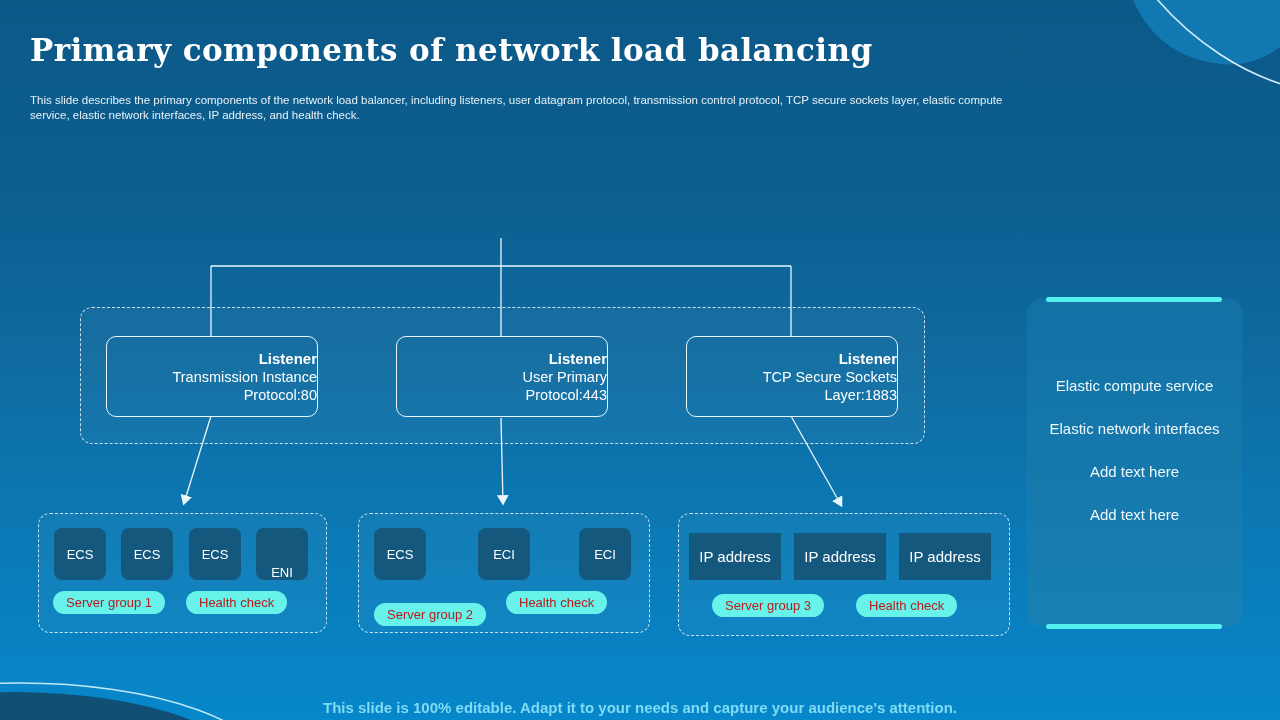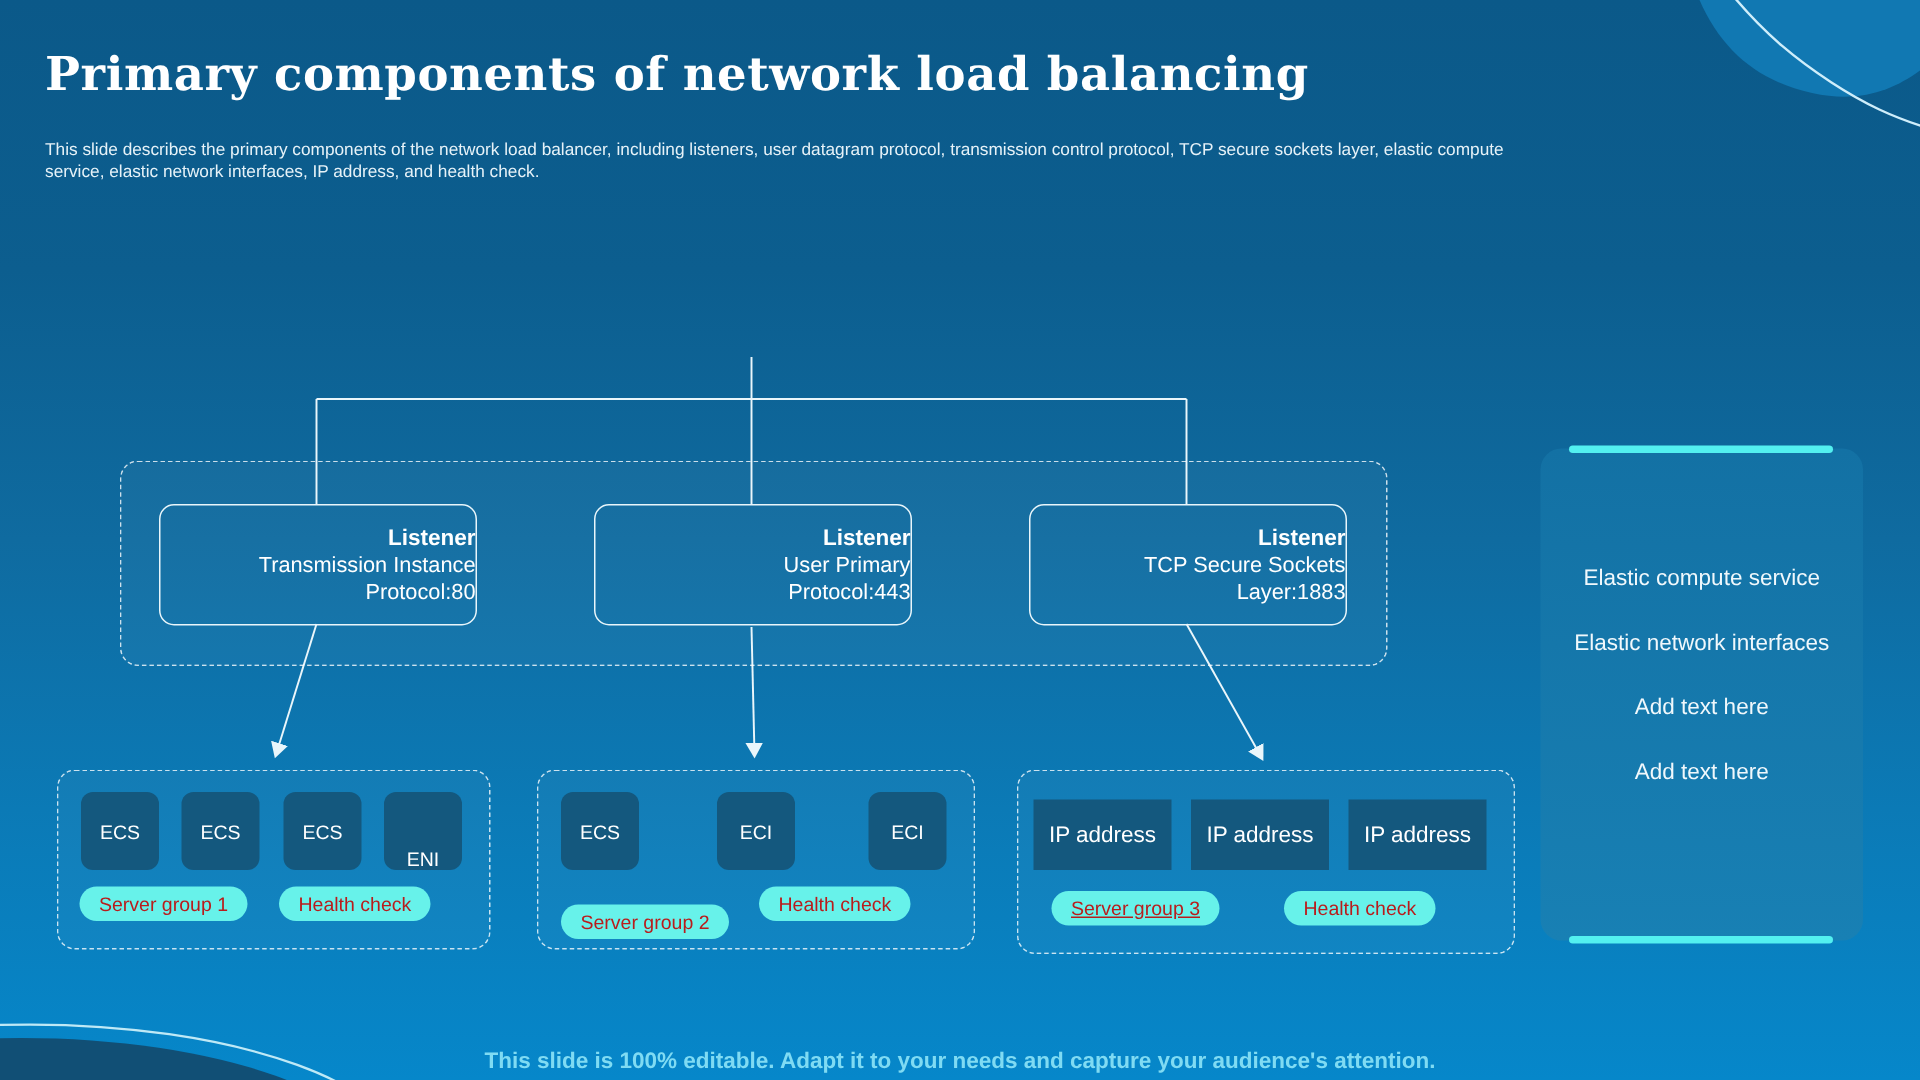--- a/index.html
+++ b/index.html
@@ -176,21 +176,21 @@
   <div class="abs group" style="left:678px;top:513px;width:330px;height:121px;">
     <div class="node wide" style="left:10px;">
         <span>IP address</span>
       </div>
     <div class="node wide" style="left:115px;">
         <span>IP address</span>
       </div>
     <div class="node wide" style="left:220px;">
         <span>IP address</span>
       </div>
-    <div class="pill" style="left:22px;top:80px;text-decoration:underline;">
+    <div class="pill" style="left:33px;top:80px;">
         <span>Server group 3</span>
       </div>
     <div class="pill" style="left:177px;top:80px;">
         <span>Health check</span>
       </div>
   </div>
 
   <div class="abs side-panel">
     <div class="panel-bar" style="top:-2px;"></div>
     <div class="panel-item">Elastic compute service</div>

